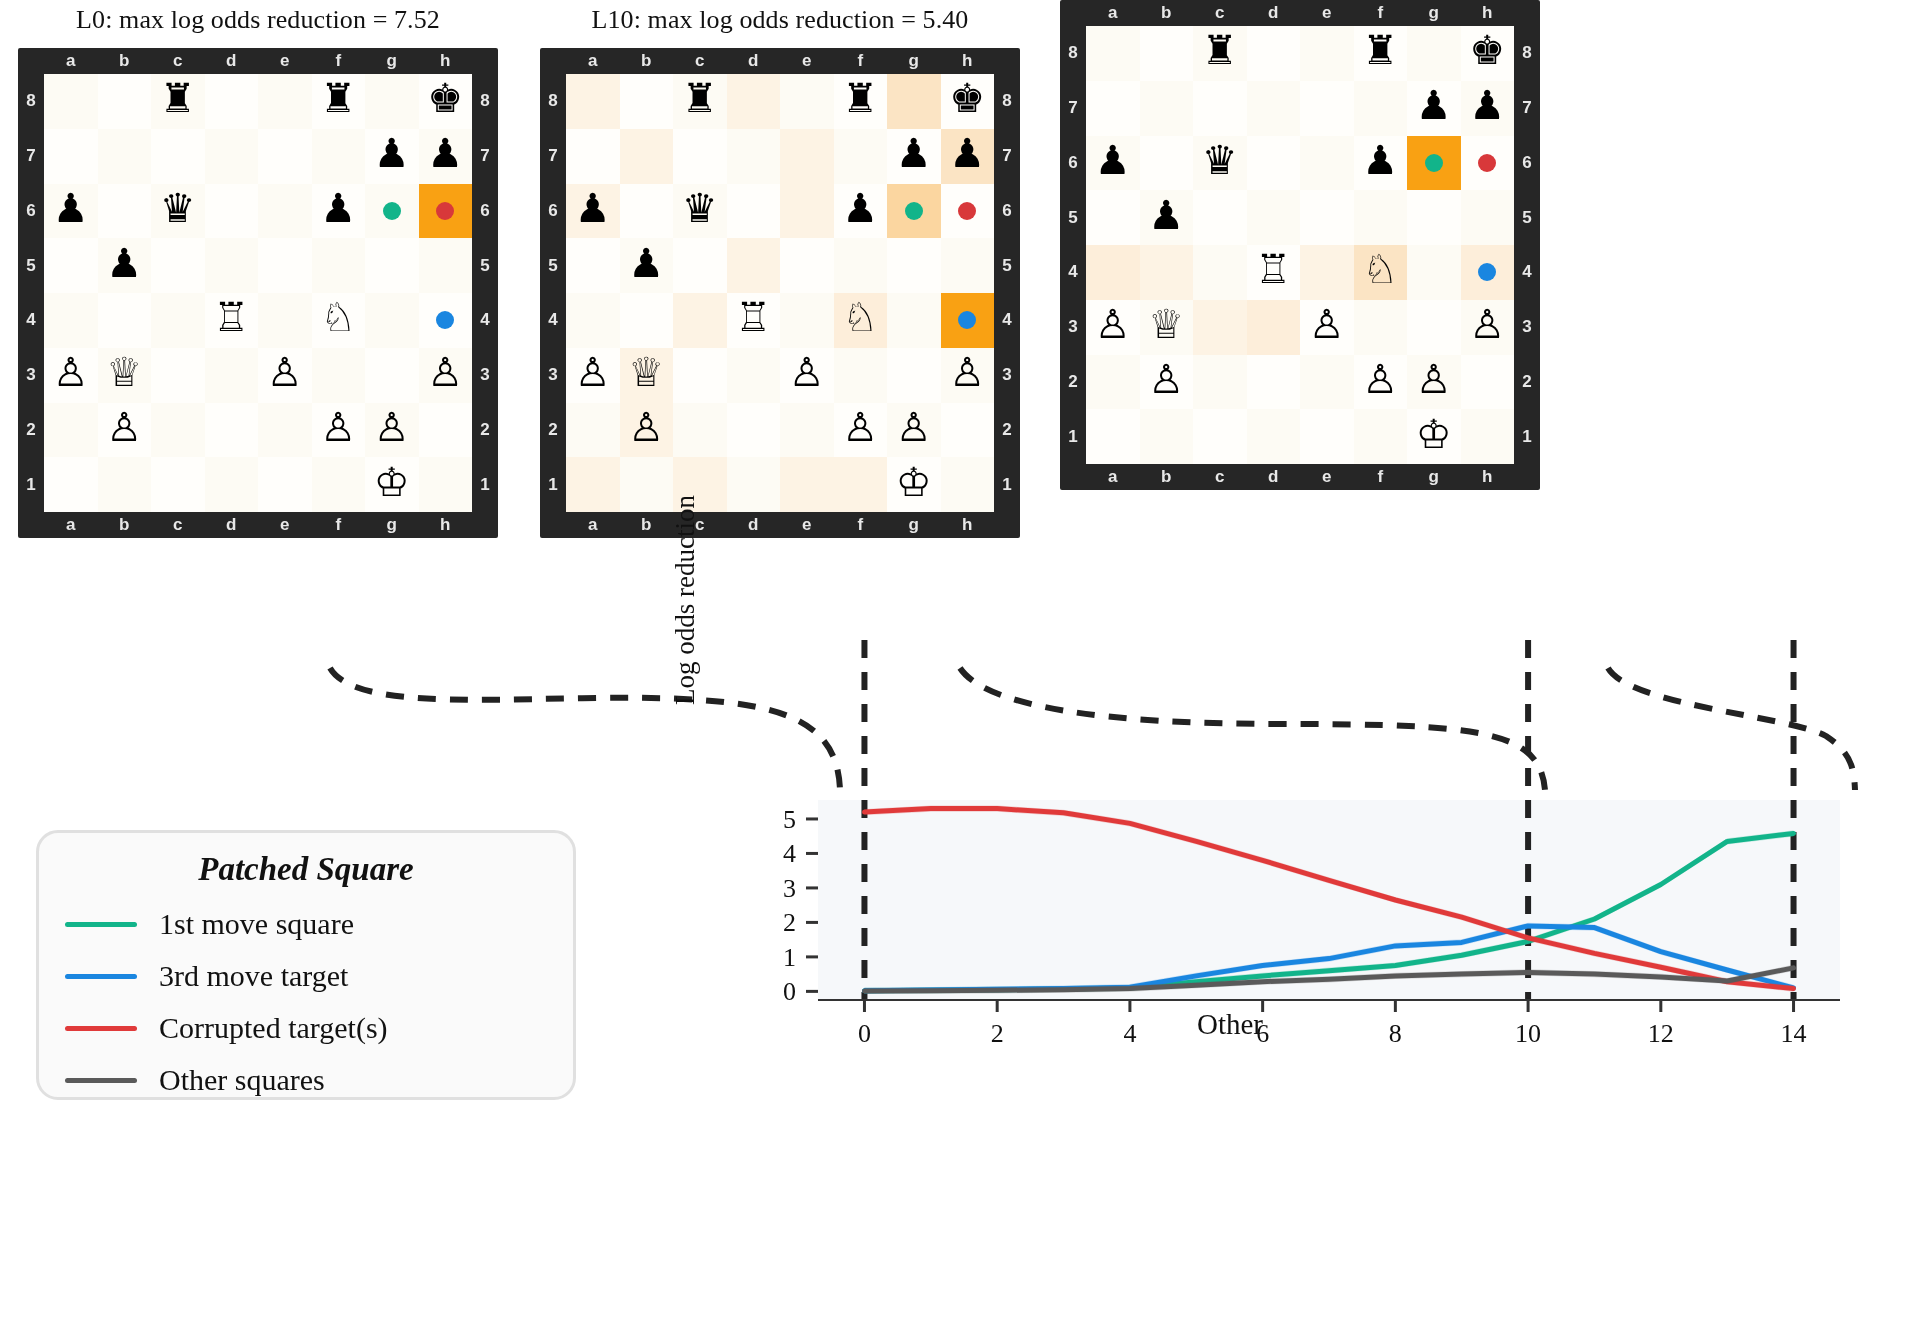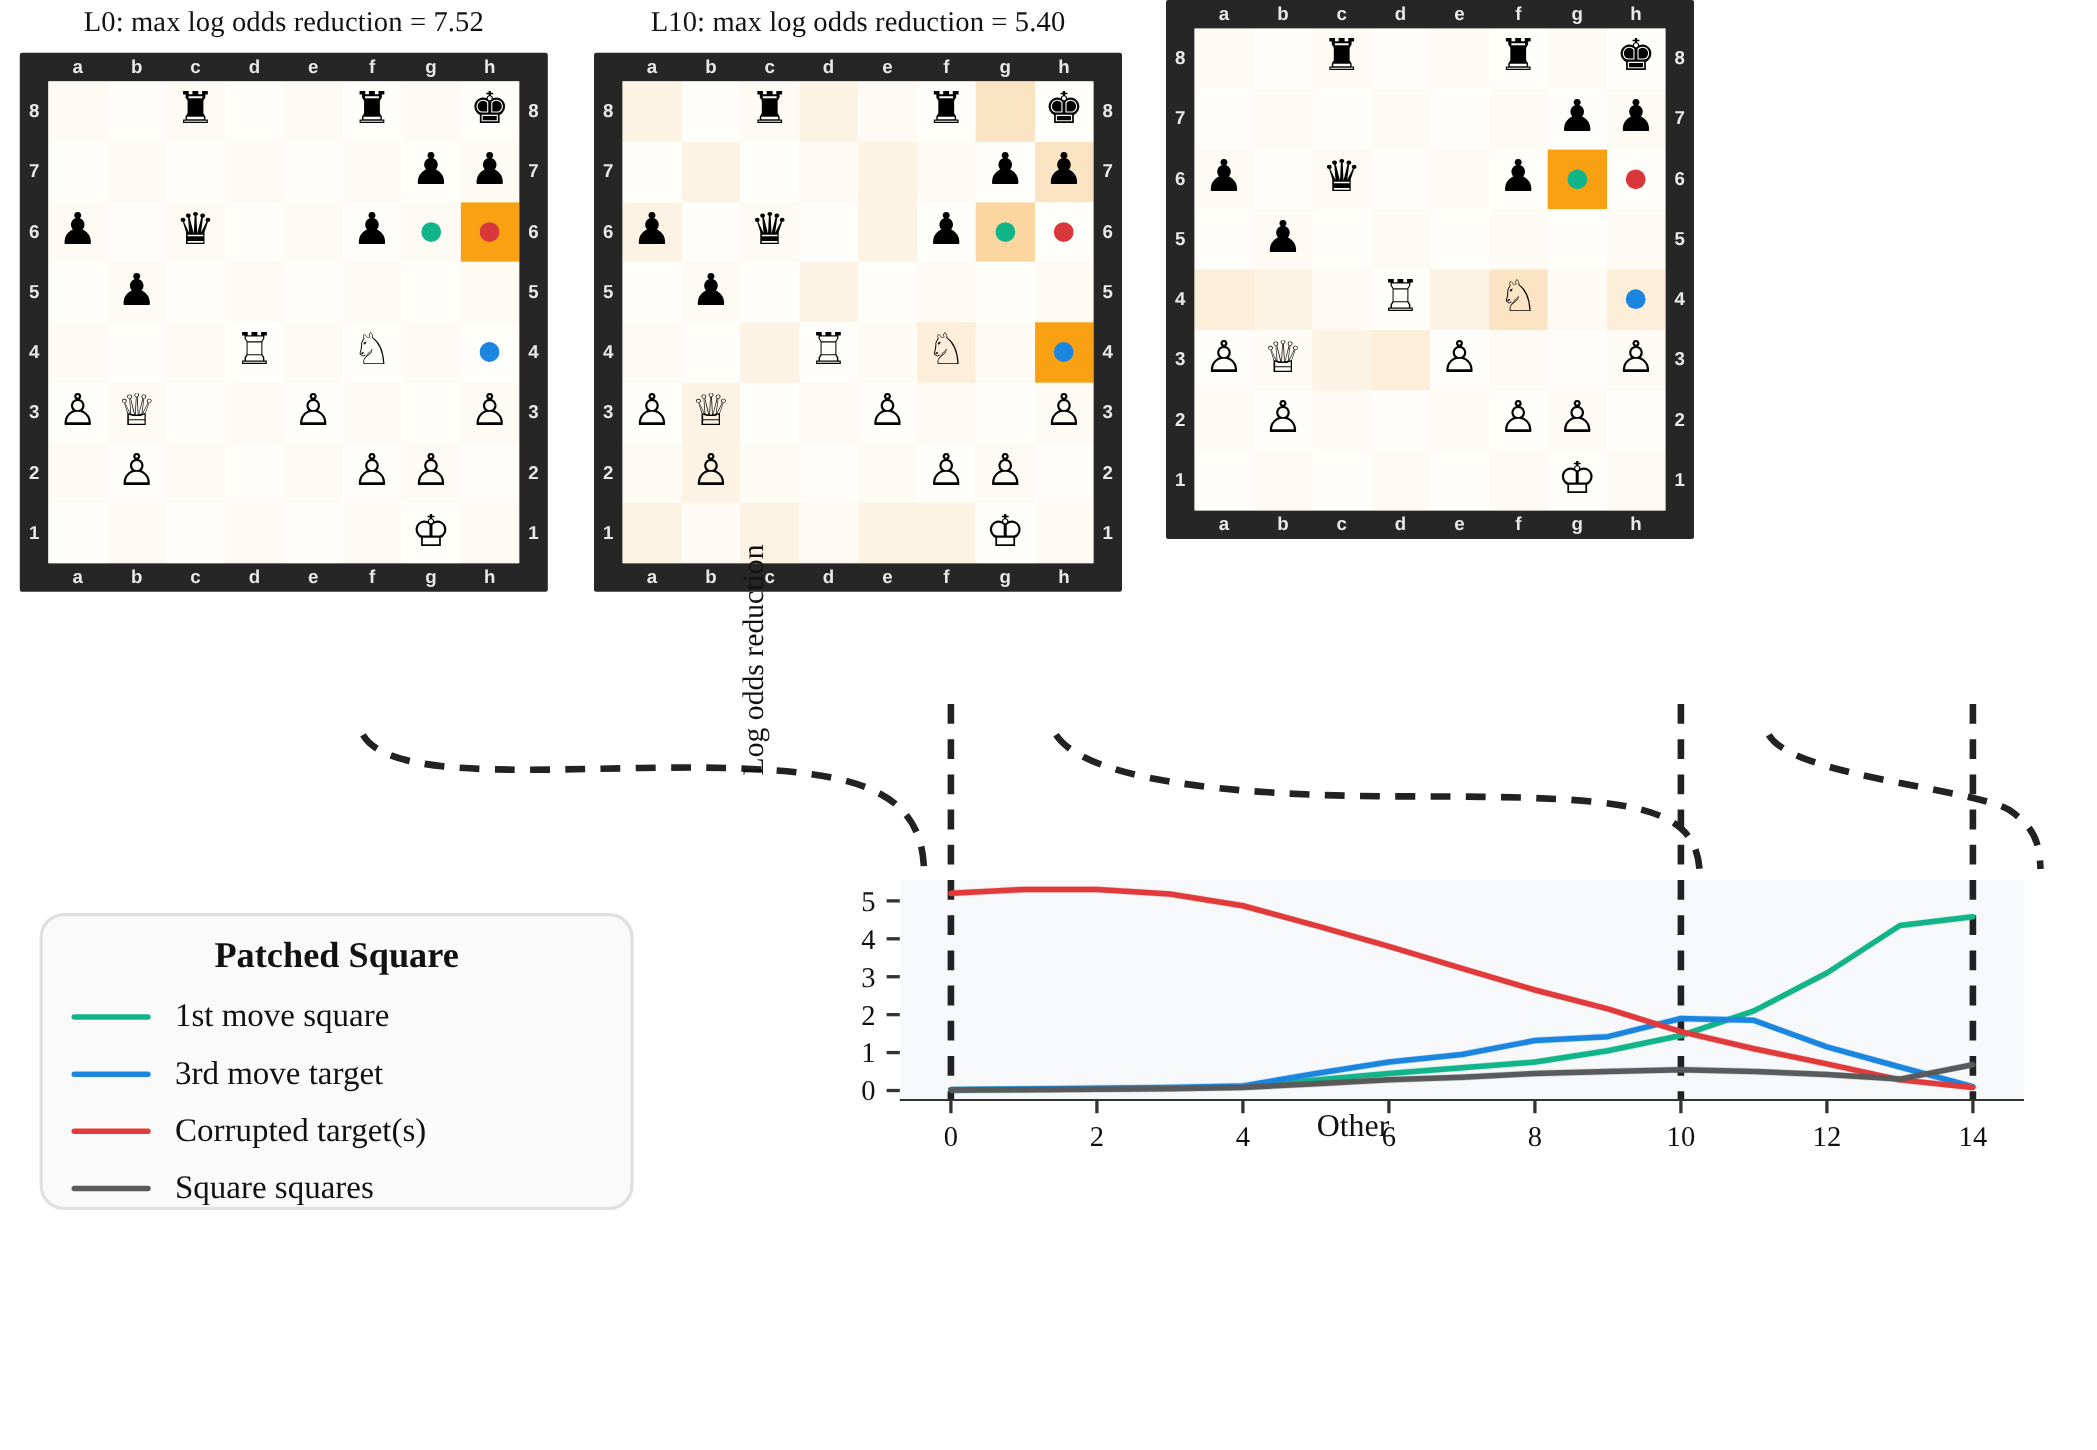--- a/index.html
+++ b/index.html
@@ -92,20 +92,21 @@
     border-radius:22px;
     padding:14px 26px;
   }
   .legend-title {
     text-align:center;
     font-size:33px;
     font-weight:bold;
     font-family:"Liberation Serif", serif;
     margin:4px 0 10px 0;
     color:#111;
+    font-style:italic;
   }
   .legend-item { display:flex; align-items:center; height:52px; }
   .legend-swatch { width:72px; height:5px; border-radius:3px; margin-right:22px; flex:none; }
   .legend-label { font-size:30px; font-family:"Liberation Serif", serif; color:#111; }
 
   
   .chart-wrap { position:absolute; left:700px; top:760px; width:1180px; height:300px; }
   .y-axis-label {
     position:absolute;
     left:-30px; top:-10px;
@@ -620,21 +621,21 @@
       <div class="legend-item">
         <div class="legend-swatch" style="background: rgb(26, 134, 224);"></div>
         <div class="legend-label">3rd move target</div>
       </div>
       <div class="legend-item">
         <div class="legend-swatch" style="background: rgb(224, 58, 58);"></div>
         <div class="legend-label">Corrupted target(s)</div>
       </div>
       <div class="legend-item">
         <div class="legend-swatch" style="background: rgb(90, 90, 90);"></div>
-        <div class="legend-label">Square squares</div>
+        <div class="legend-label">Other squares</div>
       </div>
     </div>
 </div>
 
 <div class="chart-wrap">
   <div class="y-axis-label">Log odds reduction</div>
   <div class="x-axis-label">Other</div>
   <svg class="chart" id="chart-svg" width="1160" height="420">
       <rect x="118" y="160" width="1022" height="200" fill="#f6f8fa"></rect>
       <line x1="164.45454545454544" y1="0" x2="164.45454545454544" y2="360" stroke="#222" stroke-width="6" stroke-dasharray="18,14"></line>

